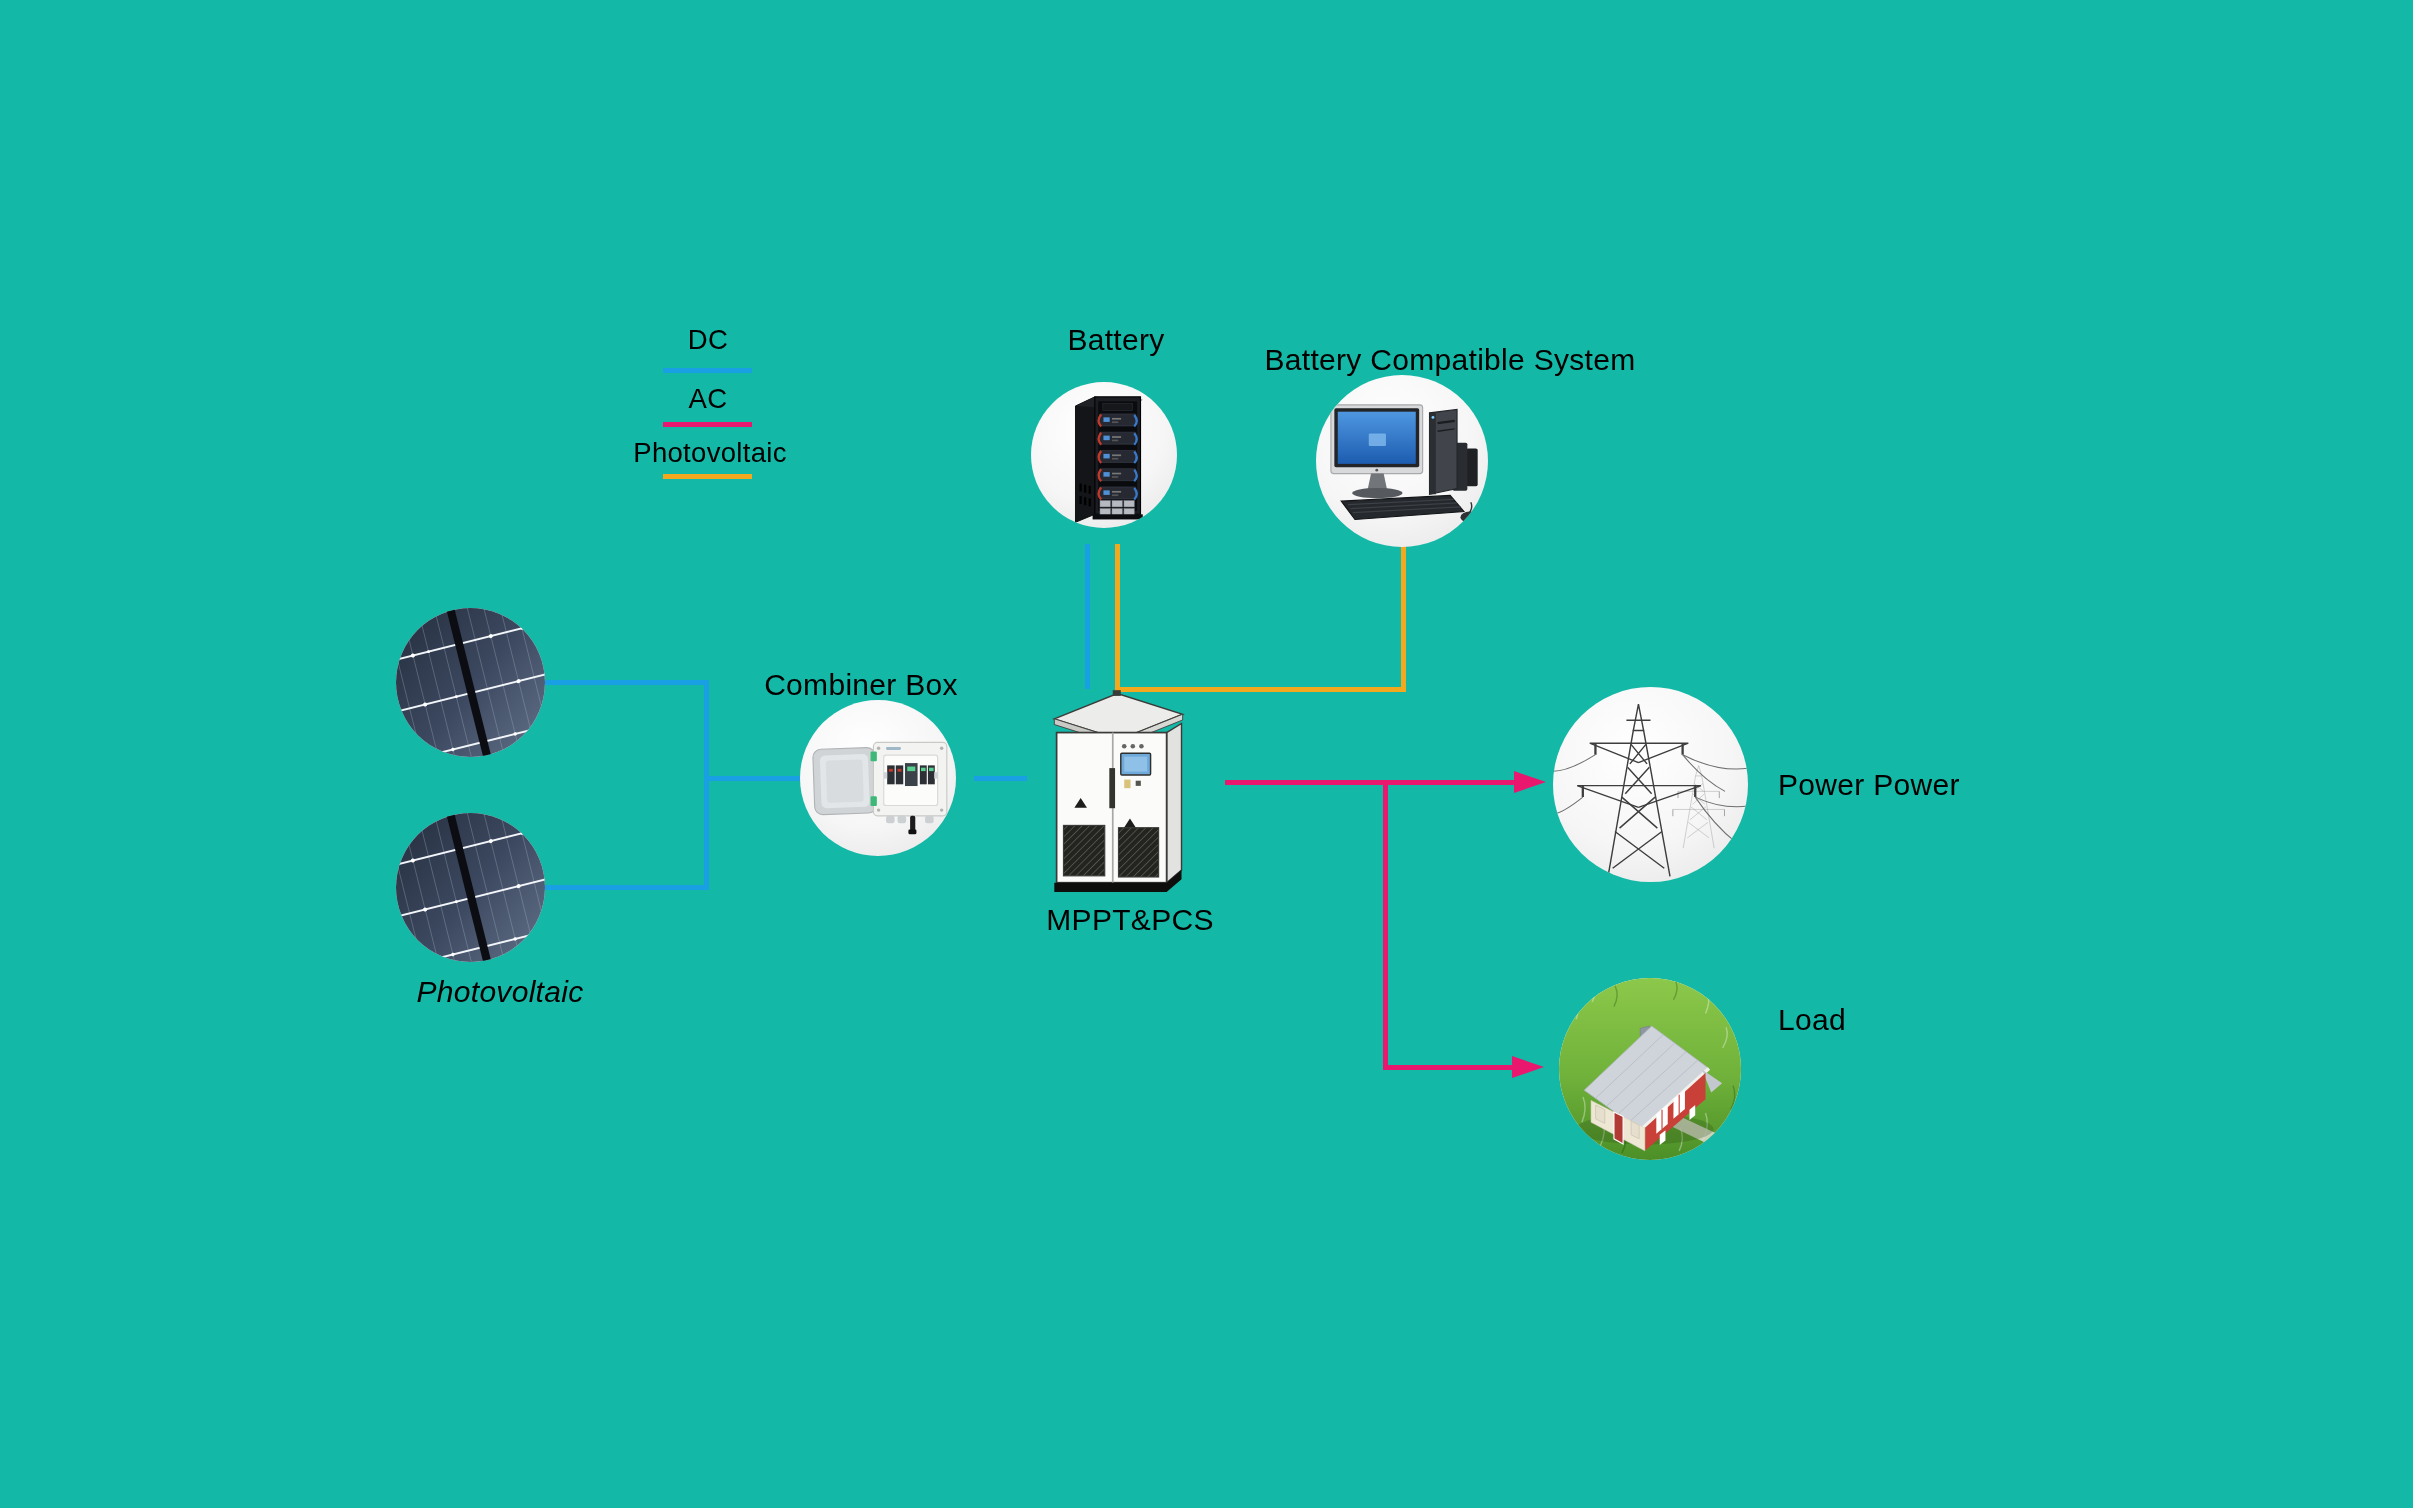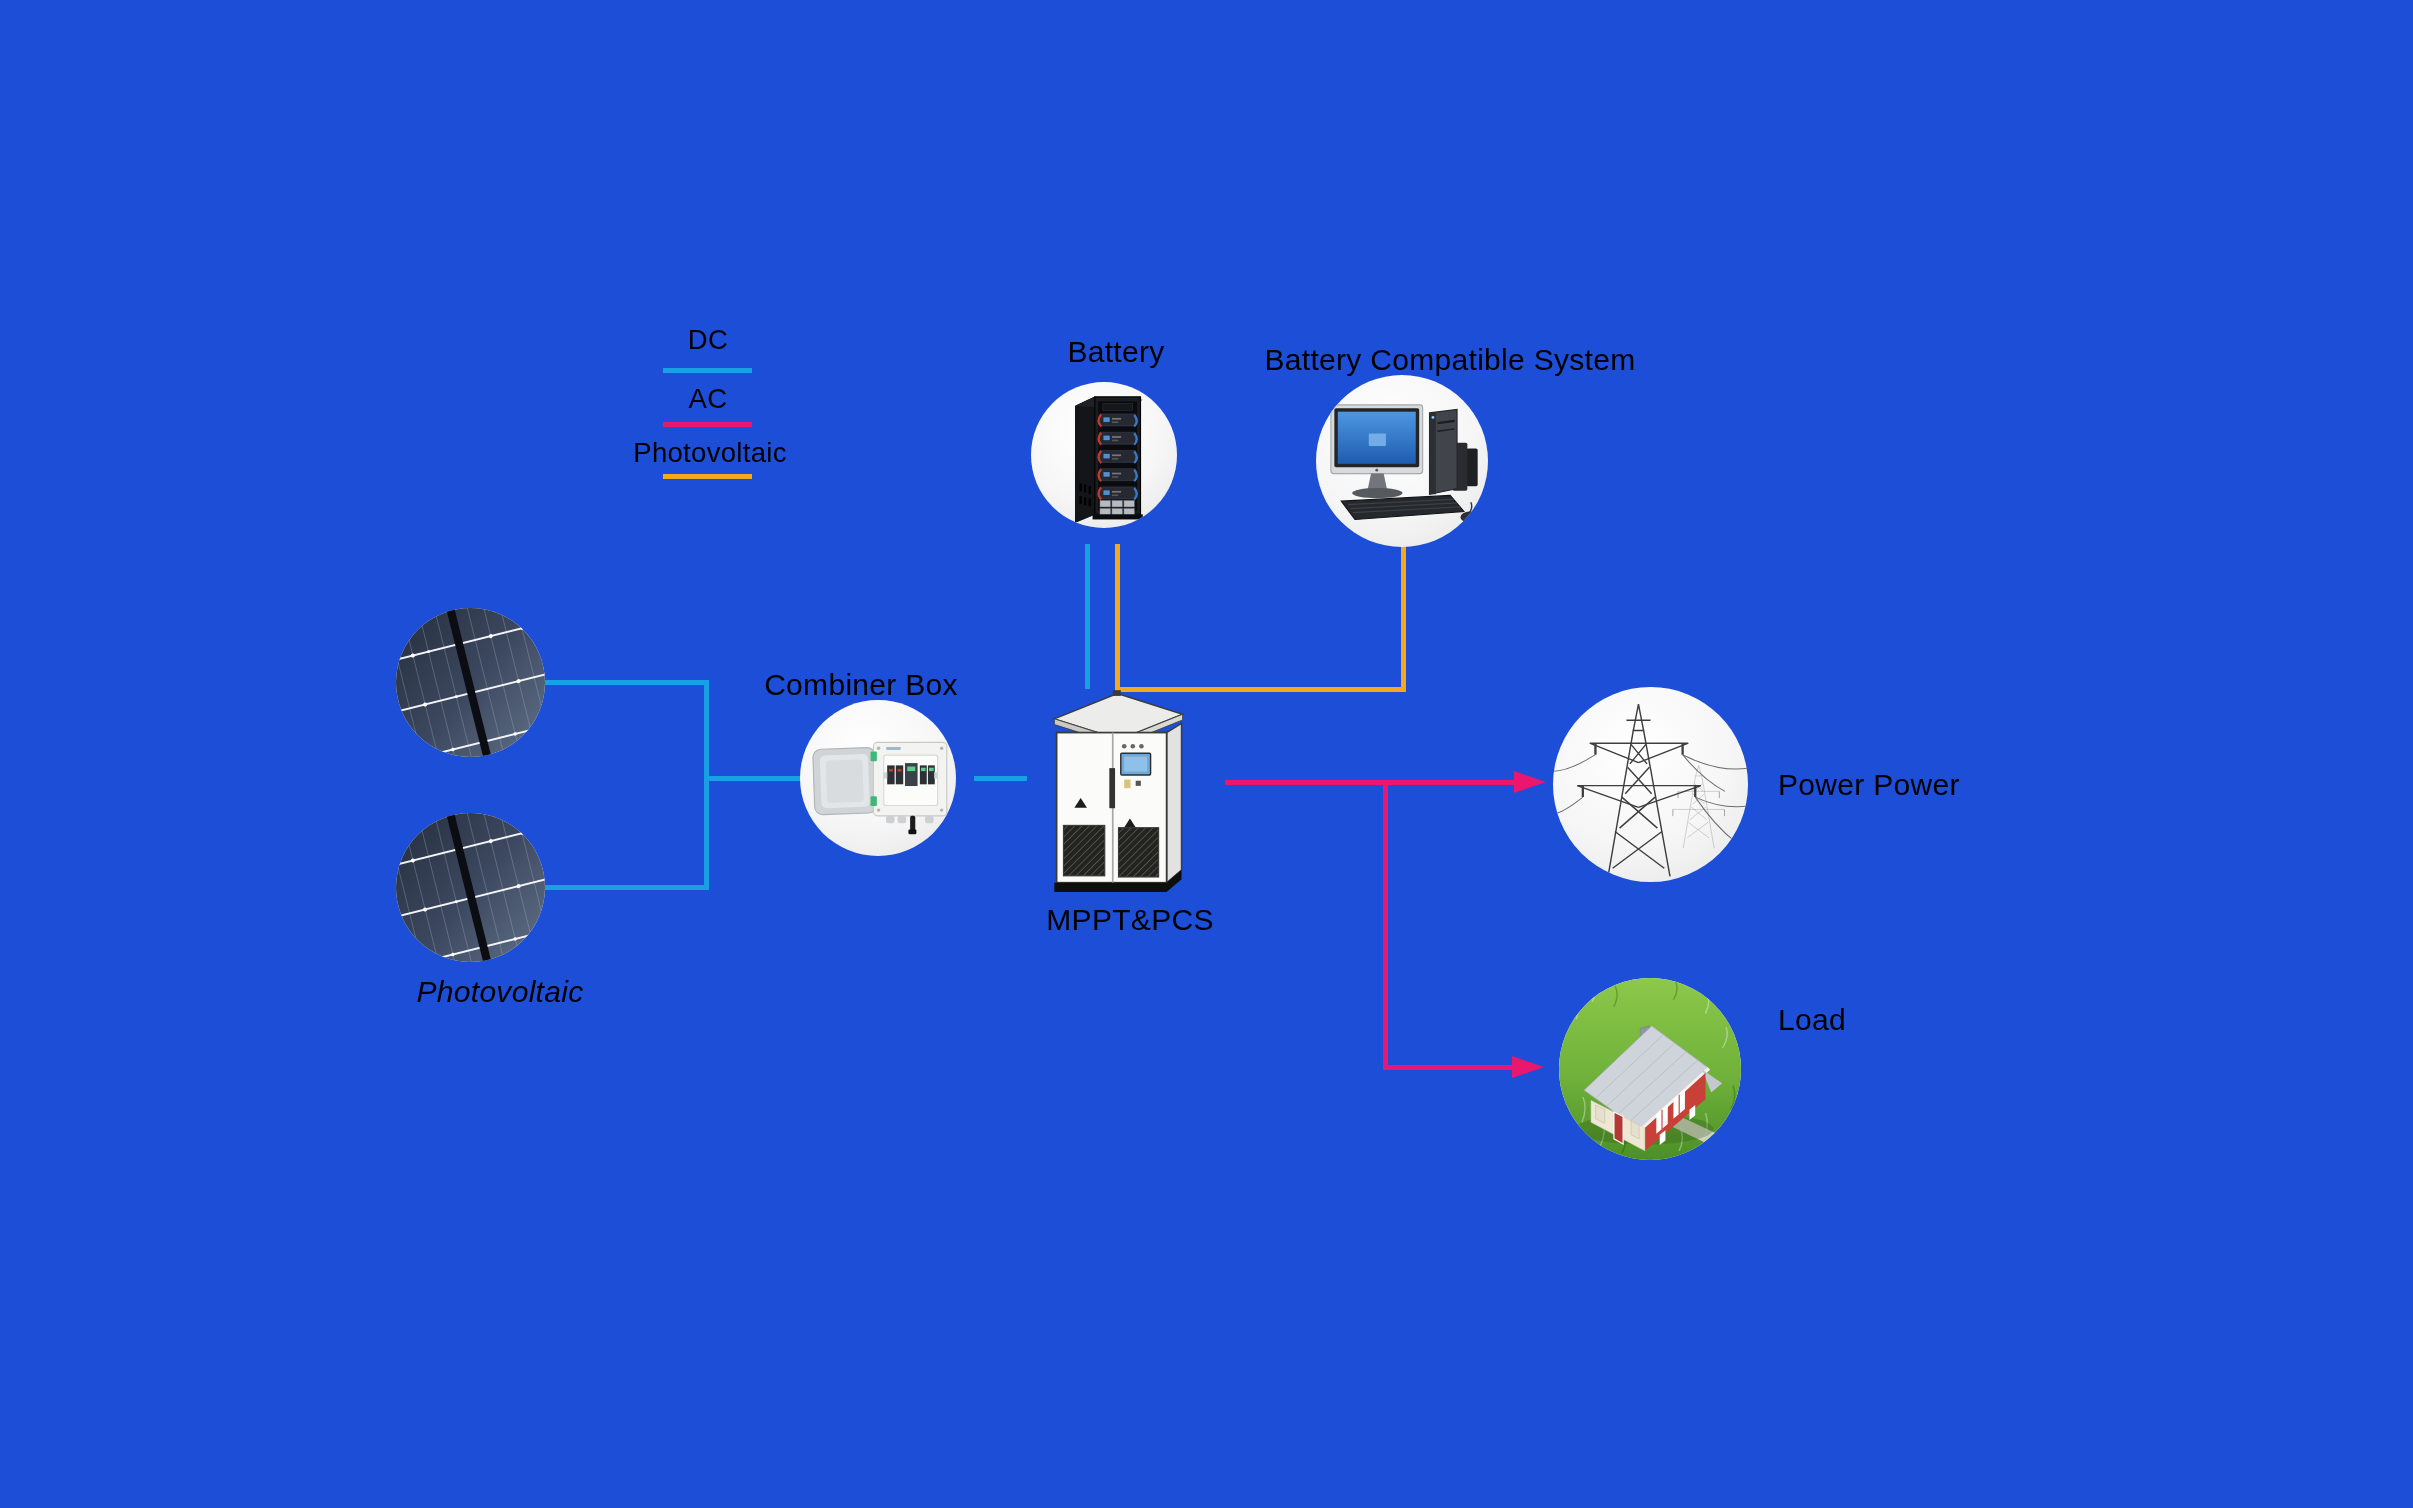--- a/index.html
+++ b/index.html
@@ -1,17 +1,17 @@
 <!DOCTYPE html>
 <html style="--dc: #189FE4; --ac: #E9176E; --communicate: #F3A81E;font-size:9.2px"><head>
 <meta charset="utf-8">
 <style>
   html,body{margin:0;padding:0;background:#ffffff;}
   body{width:2413px;height:1508px;overflow:hidden;font-family:"Liberation Sans","DejaVu Sans",sans-serif;}
-  #canvas{position:relative;width:2413px;height:1508px;background:#1d4ed8;}
+  #canvas{position:relative;width:2413px;height:1508px;background:#14b8a6;}
 
   .label{position:absolute;transform:translate(-50%,-50%);white-space:nowrap;
          font-size:30px;color:#000;letter-spacing:0.3px;}
   .label.left-anchor{transform:translate(0,-50%);}
   .legend-label{font-size:27.5px;}
 
   .line{position:absolute;}
   .h-line{height:5.1px;}
   .v-line{width:5.1px;}
   .dc-color{background:var(--dc,#189FE4);}
@@ -215,21 +215,21 @@
       <rect x="160" y="174" width="9" height="9" fill="#55554f"></rect>
       <polygon points="64,204 75,221 53,221" fill="#1d1d1b"></polygon>
       <polygon points="150,240 161,257 139,257" fill="#1d1d1b"></polygon>
       <rect x="34" y="252" width="72" height="88" fill="url(#vent)" stroke="#3b3b39" stroke-width="2"></rect>
       <rect x="130" y="256" width="70" height="86" fill="url(#vent)" stroke="#3b3b39" stroke-width="2"></rect>
       <polygon points="18,352 214,352 240,330 240,346 214,368 18,368" fill="#0e0e0c"></polygon>
     </svg>
   </div>
   <div class="label" style="left:1117px;top:920px;margin-left:13px;">MPPT&amp;PCS</div>
 
-  <div class="label" style="left:1116px;top:352px;">Battery</div>
+  <div class="label" style="left:1116px;top:340px;">Battery</div>
   <div class="node-circle" style="left:1031px;top:382px;width:146px;height:146px;">
     <svg viewBox="0 0 256 256">
       <polygon points="78,42 112,26 112,232 78,246" fill="#141519" stroke="#000000" stroke-width="1.5"></polygon>
       <g fill="#000000">
         <rect x="85" y="200" width="4" height="14"></rect>
           <rect x="93" y="202" width="4" height="14"></rect>
           <rect x="101" y="204" width="4" height="14"></rect>
         <rect x="85" y="178" width="4" height="14"></rect>
           <rect x="93" y="180" width="4" height="14"></rect>
           <rect x="101" y="182" width="4" height="14"></rect>

